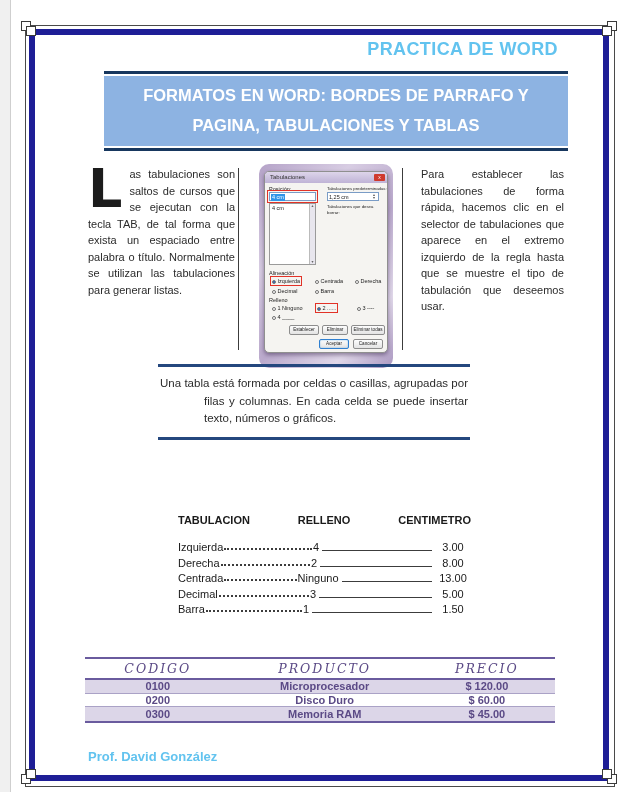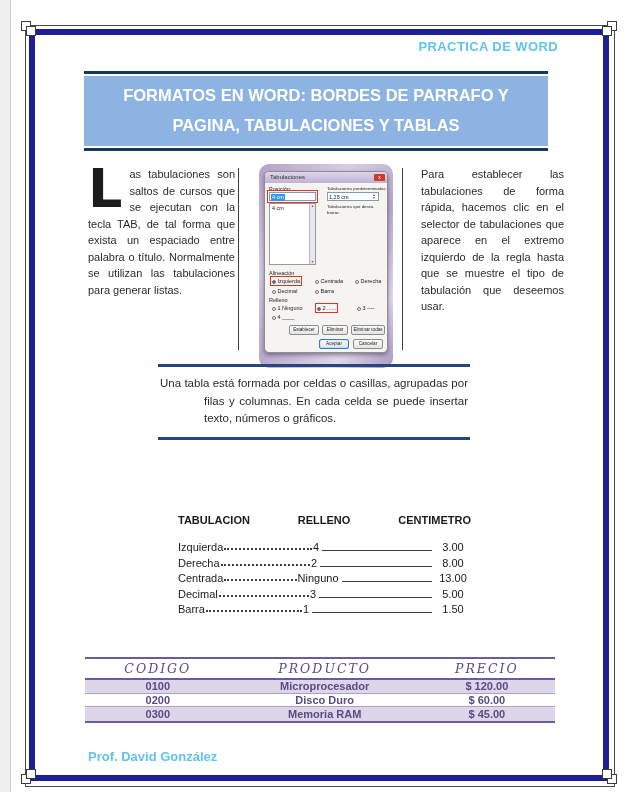--- a/index.html
+++ b/index.html
@@ -9,25 +9,25 @@
 
   
   .page-edge { position:absolute; left:0; top:0; width:11px; height:792px; background:#f0f0f0; border-right:1px solid #cfcfcf; }
 
   
   .frame-thin { position:absolute; left:25px; top:25px; width:590px; height:762px; border:1px solid #4a4a4a; }
   .frame-navy { position:absolute; left:29px; top:29px; width:580px; height:752px; border:6px solid #1e1e96; }
   .corner-sq { position:absolute; width:10px; height:10px; border:1px solid #3a3a3a; background:#fff; }
 
   
-  .running-head { position:absolute; top:39px; right:82px; font-size:13px; font-weight:bold; letter-spacing:.4px; color:#62c3ef; }
+  .running-head { position:absolute; top:39px; right:82px; font-size:18px; font-weight:bold; letter-spacing:.4px; color:#62c3ef; }
   .doc-footer { position:absolute; top:749px; left:88px; font-size:13px; font-weight:bold; color:#62c3ef; }
 
   
-  .banner { position:absolute; left:84px; top:71px; width:464px; background:#fff;
+  .banner { position:absolute; left:104px; top:71px; width:464px; background:#fff;
             border-top:3px solid #17375e; border-bottom:3px solid #17375e; padding:2px 0; }
   .banner-inner { background:#8db3e2; text-align:center; color:#fff; font-weight:bold;
                   font-size:16.5px; line-height:30px; padding:4px 6px 6px; }
 
   
   .col-text { position:absolute; top:166px; font-size:11px; line-height:16.5px; color:#2b2b2b; text-align:justify; }
   .col-left  { left:88px;  width:147px; }
   .col-right { left:421px; width:143px; }
   .dropcap { float:left; font-size:54px; line-height:42px; font-weight:bold; color:#1c1c1c; margin:2px 7px 0 0; font-family:"DejaVu Sans",sans-serif; }
   .col-divider { position:absolute; top:168px; height:182px; width:0; border-left:1px solid #3c3c3c; }

